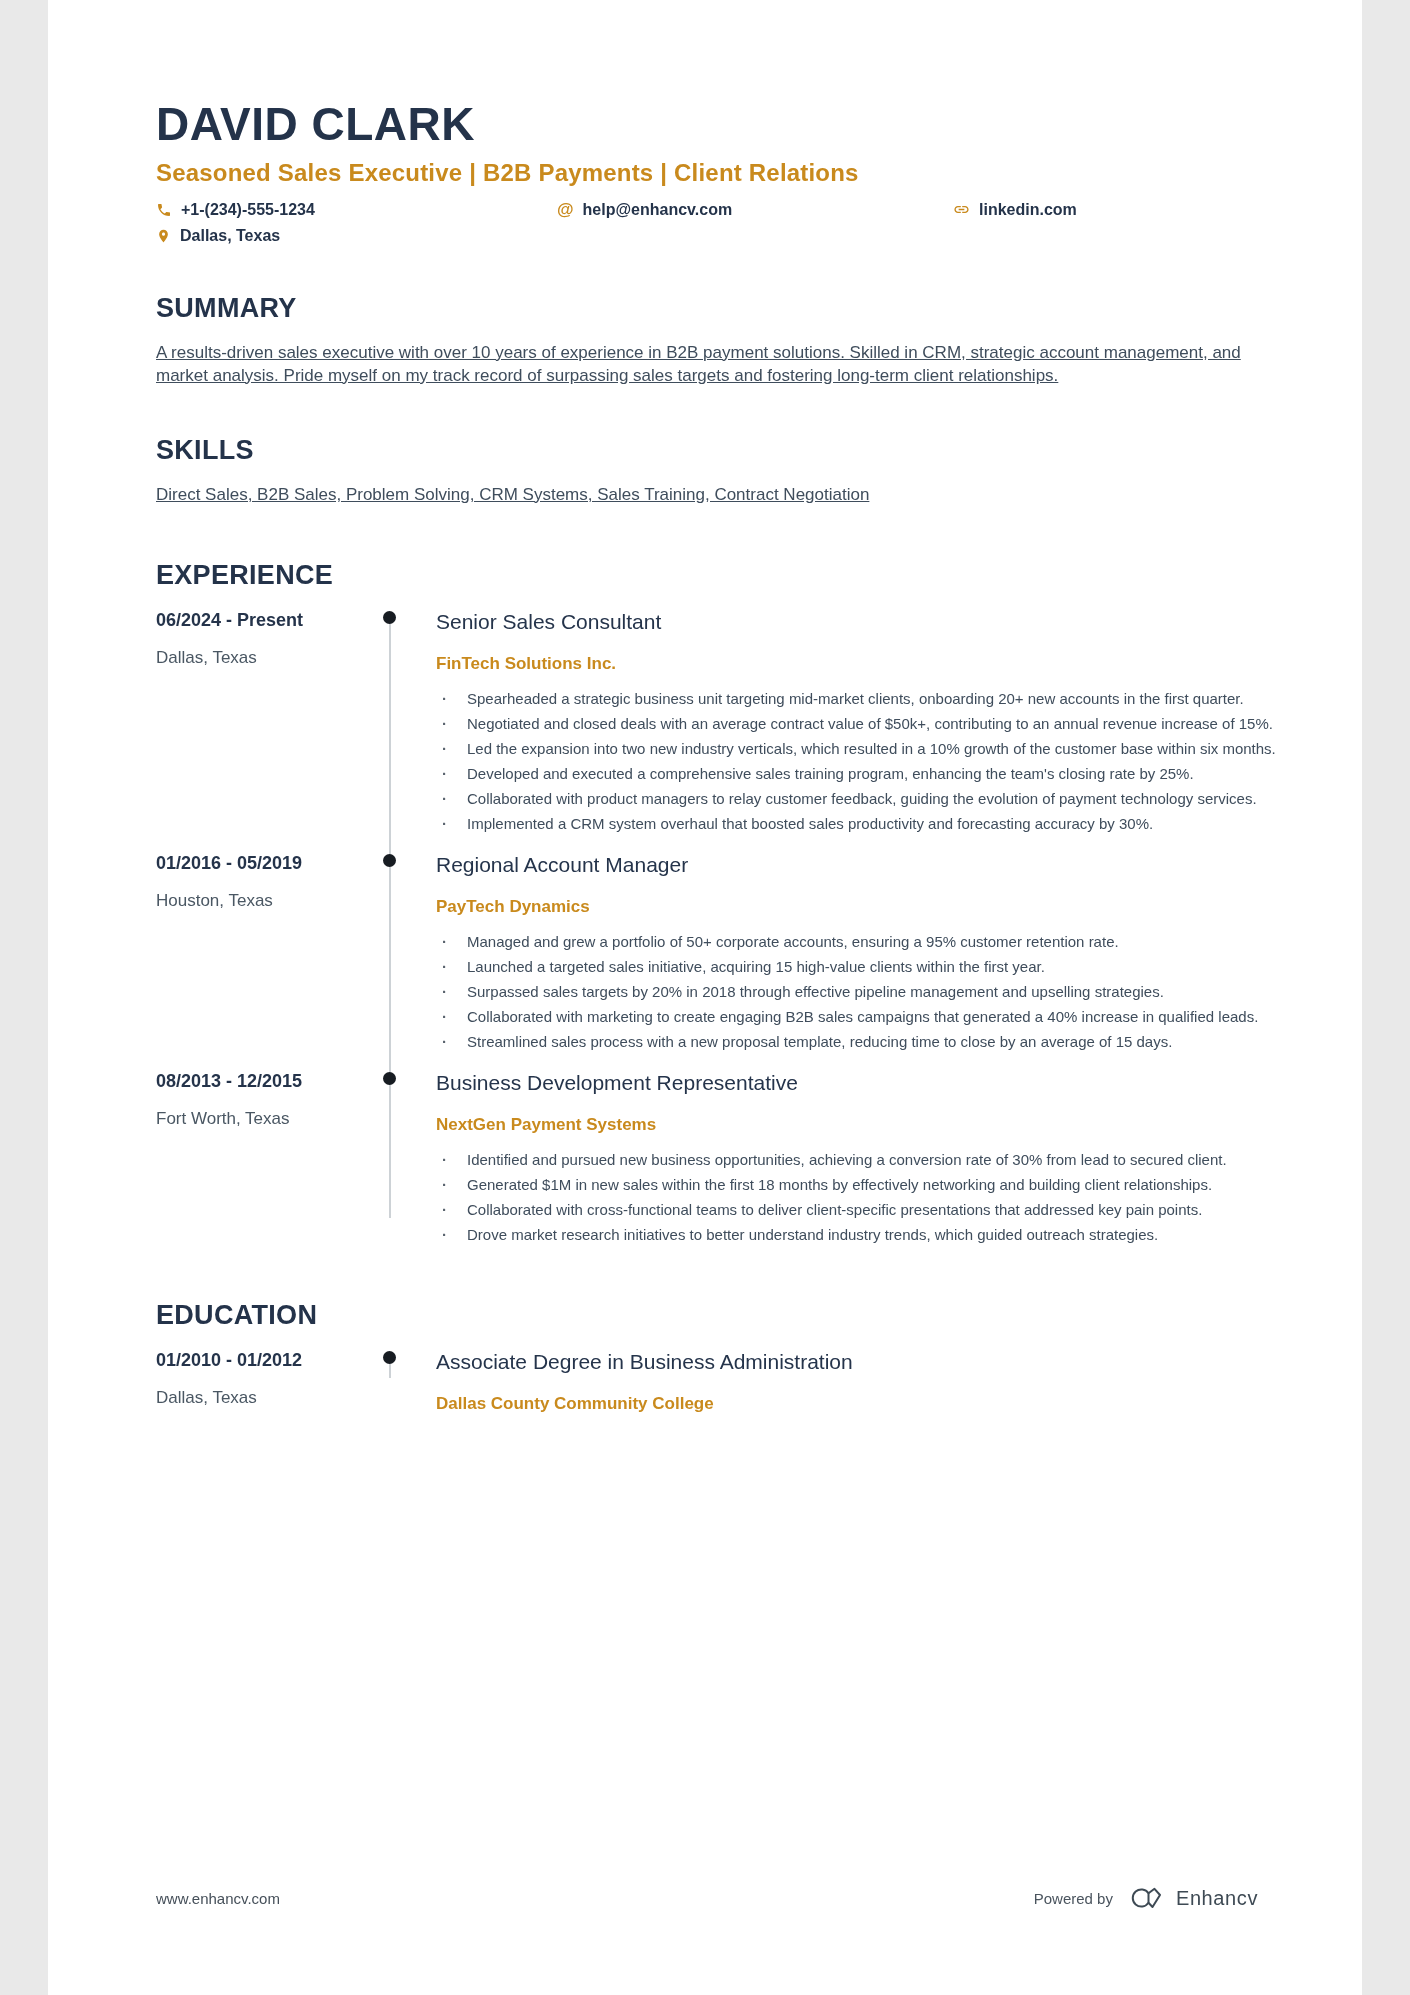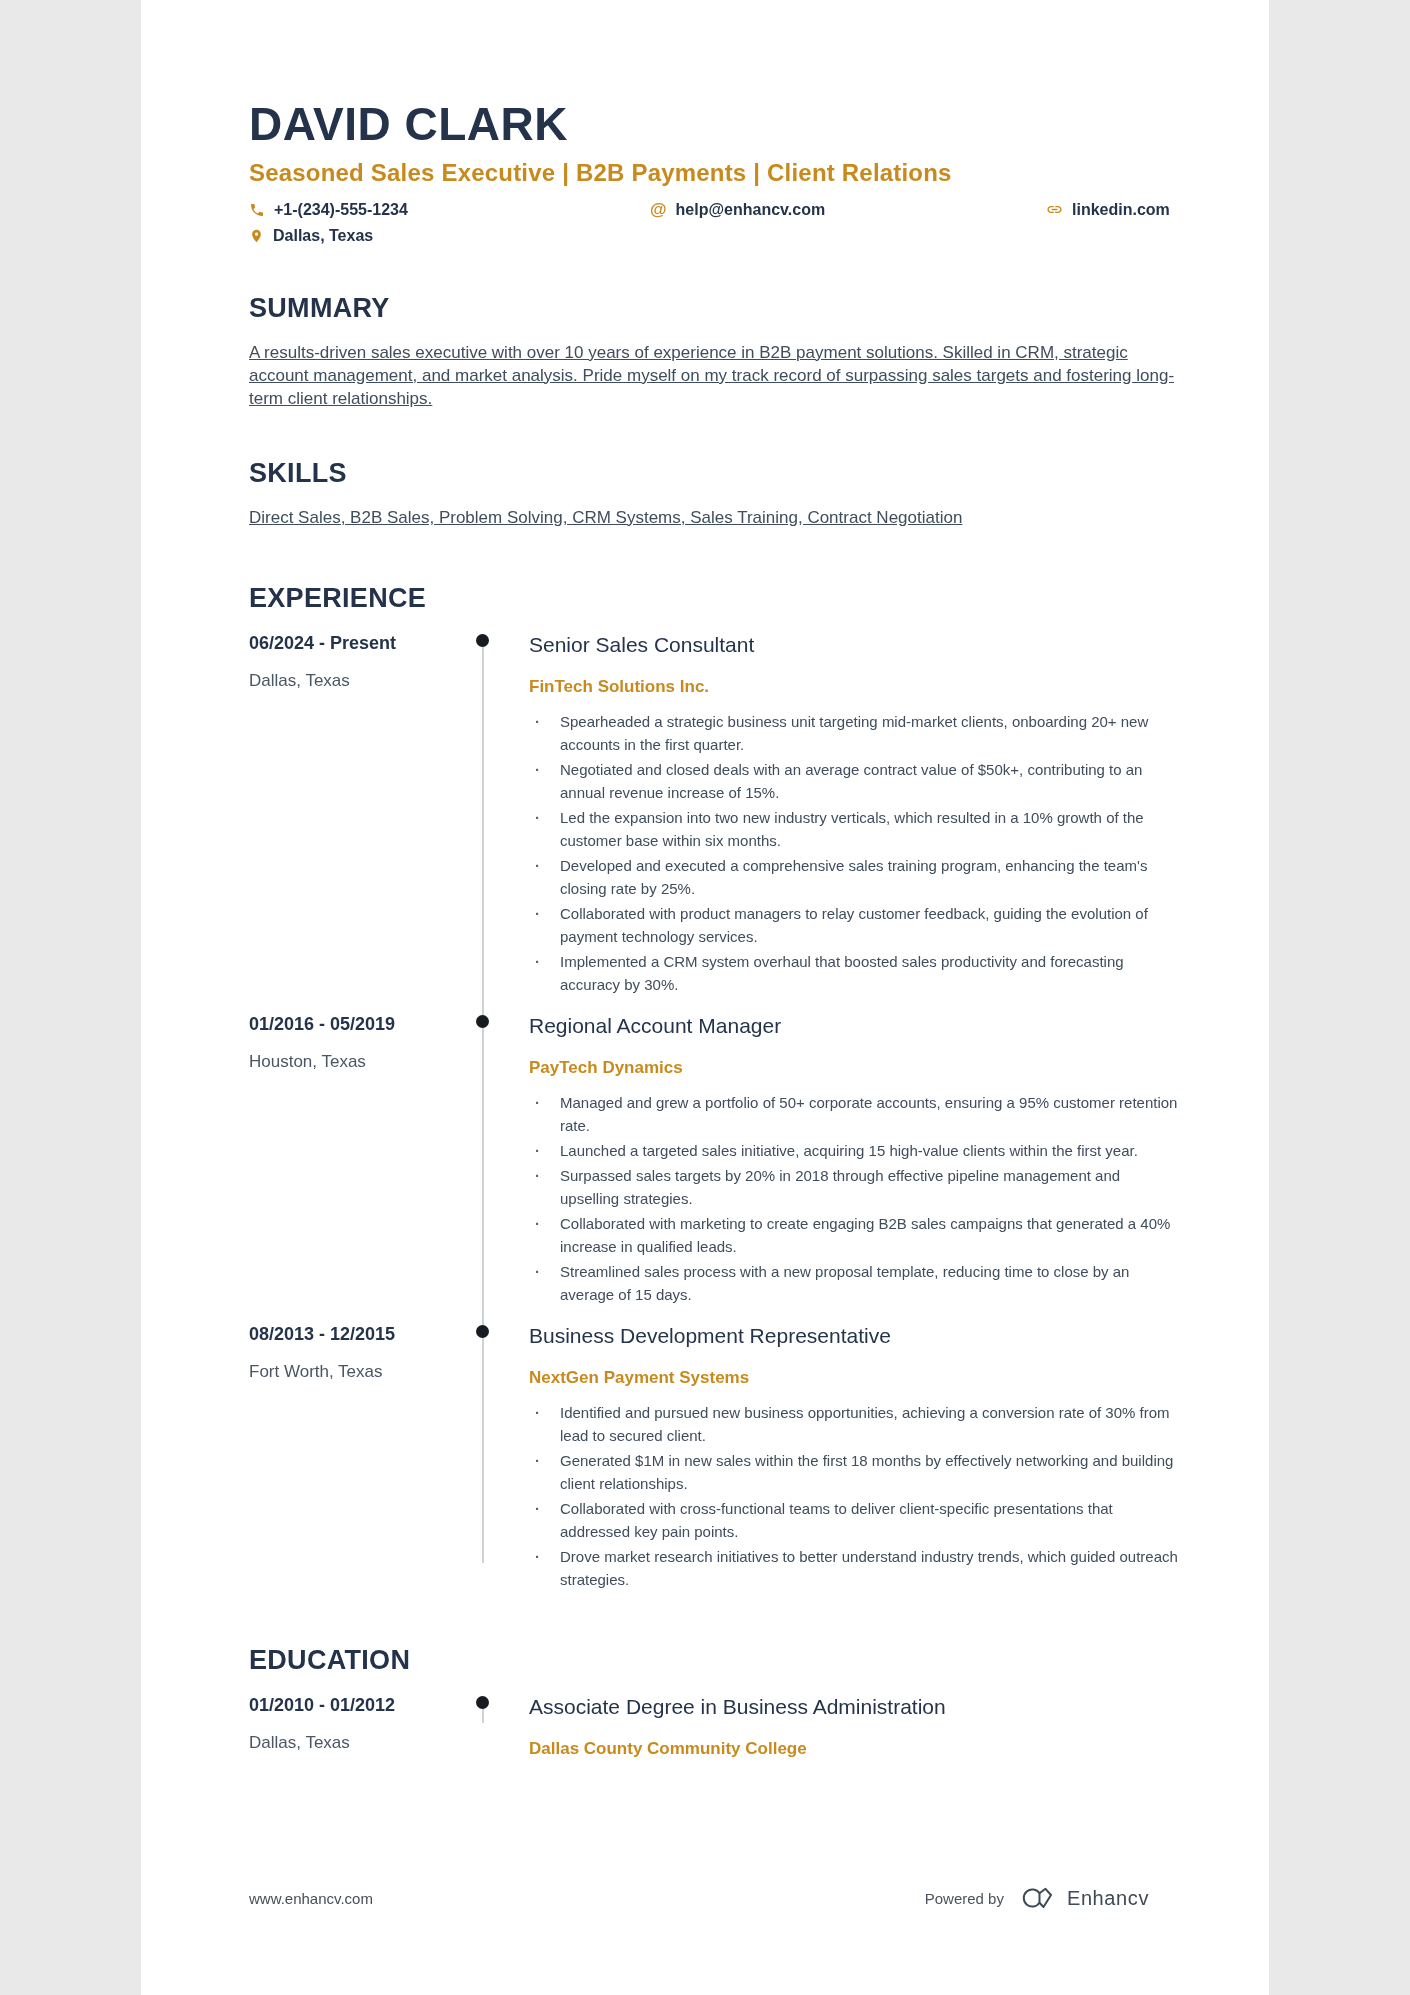--- a/index.html
+++ b/index.html
@@ -1,19 +1,19 @@
 <!DOCTYPE html>
 <html><head>
 <meta charset="utf-8">
 <style>
   * { margin: 0; padding: 0; box-sizing: border-box; }
   html, body { background: #e9e9e9; }
   .page {
     position: relative;
-    width: 1128px;
+    width: 1314px;
     height: 1995px;
     margin: 0 auto;
     background: #ffffff;
     font-family: "Liberation Sans", "DejaVu Sans", sans-serif;
     color: #3F4D5C;
     padding: 100px 86px 0 108px;
     overflow: hidden;
   }
   
   .name {
@@ -146,21 +146,21 @@
     position: absolute;
     left: 6px;
     top: 0;
     color: #59636D;
     font-weight: 700;
   }
   
   .footer {
     position: absolute;
     left: 108px;
-    right: 120px;
+    right: 104px;
     bottom: 84px;
     display: flex;
     align-items: center;
     justify-content: space-between;
   }
   .footer-site {
     font-size: 15px;
     color: #454F59;
     text-decoration: none;
   }

